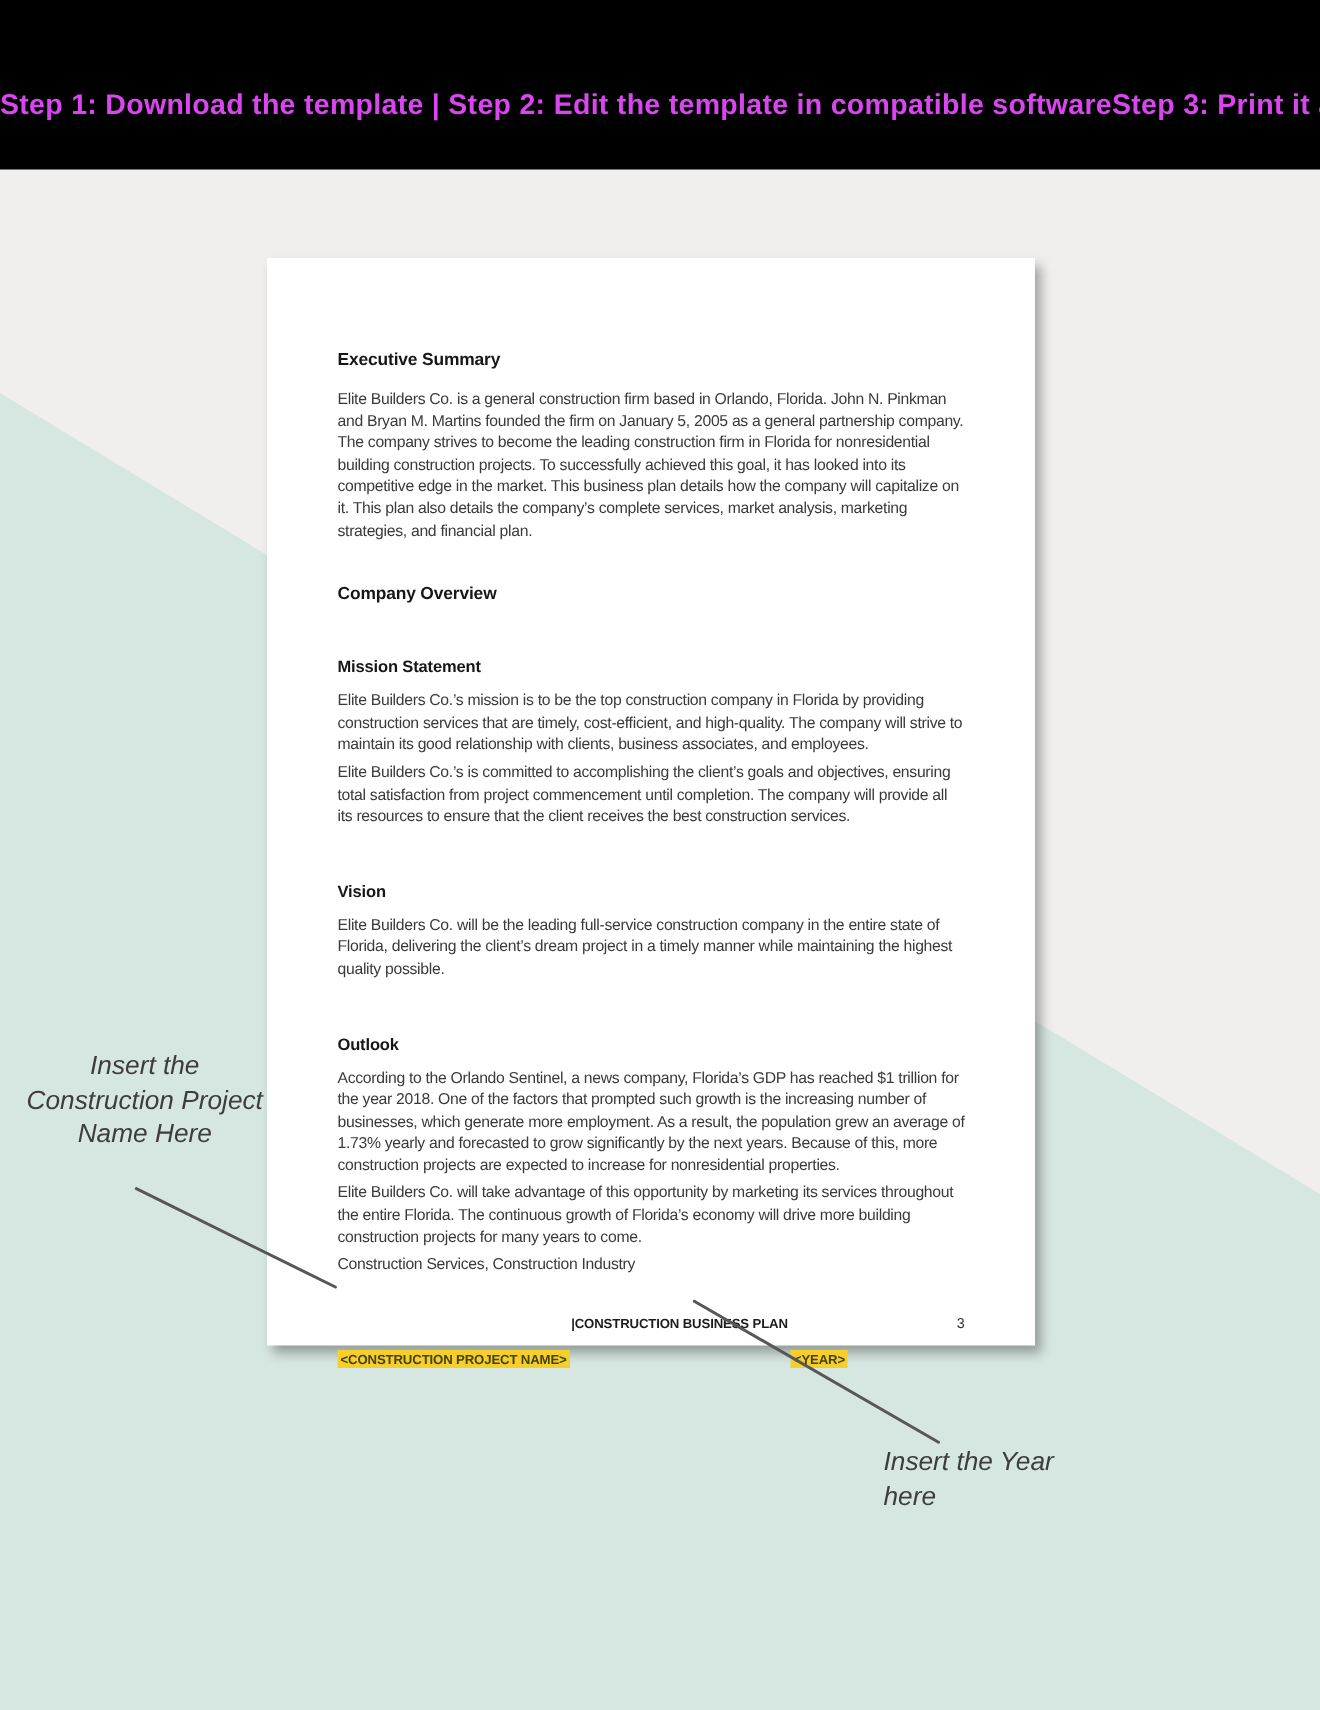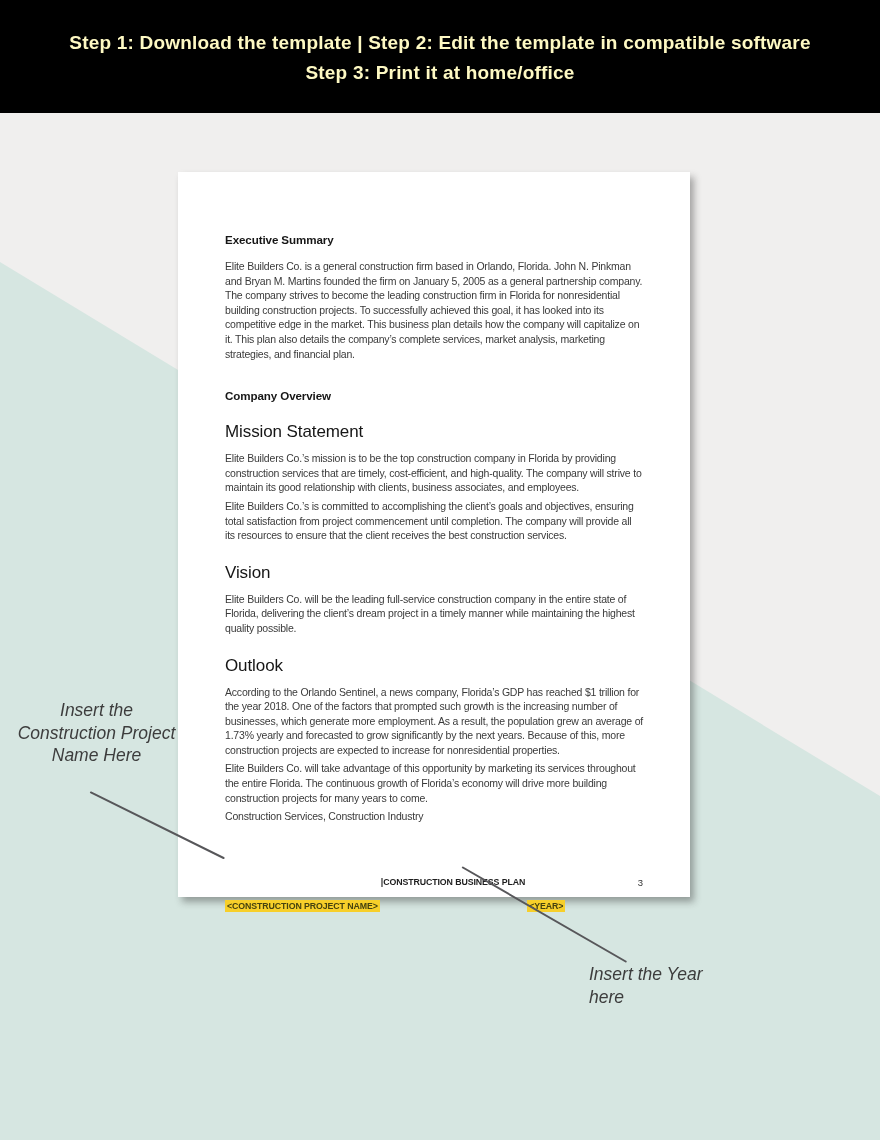--- a/index.html
+++ b/index.html
@@ -4,22 +4,22 @@
 <style>
   html, body { margin: 0; padding: 0; background: #ffffff; }
   .canvas {
     position: relative; width: 880px; height: 1140px; overflow: hidden;
     background: #f0efee;
     font-family: "Liberation Sans", sans-serif;
   }
   
   .banner {
     position: absolute; left: 0; top: 0; width: 880px; height: 113px;
-    background: #000000; color: #fef9c3;
-    display: flex; flex-direction: column; align-items: center;
+    background: #000000; color: #d946ef;
+    display: flex; flex-direction: row; align-items: center;
     padding-top: 28px; box-sizing: border-box;
   }
   .banner-line {
     font-size: 19px; font-weight: bold; line-height: 30px; letter-spacing: 0.2px;
     white-space: nowrap;
   }
   
   .mint-shape {
     position: absolute; left: 0; top: 113px; width: 880px; height: 1027px;
     background: #d6e6e1;
@@ -31,22 +31,22 @@
     background: #ffffff; box-sizing: border-box;
     padding: 61px 47px 0 47px;
     box-shadow: 4px 5px 7px rgba(40,40,40,0.38);
   }
   .doc-body .sec-h1 {
     font-size: 11.6px; font-weight: bold; color: #161616;
     margin: 28px 0 13px 0; letter-spacing: -0.1px;
   }
   .doc-body .sec-h1:first-child { margin-top: 0; }
   .doc-body .sec-h2 {
-    font-size: 17px; font-weight: normal; color: #161616;
-    margin: 20px 0 9px 0; letter-spacing: -0.1px;
+    font-size: 11px; font-weight: bold; color: #161616;
+    margin: 37px 0 9px 0; letter-spacing: -0.1px;
   }
   .doc-body .sec-p {
     font-size: 10.5px; color: #3a3a3a; line-height: 14.6px;
     letter-spacing: -0.2px; margin: 0 0 4px 0; text-align: left;
   }
   .doc-footer {
     position: absolute; left: 47px; right: 47px; top: 680px;
     display: flex; align-items: center;
     font-size: 8.8px; font-weight: bold; color: #1d1d1d; letter-spacing: -0.1px;
     white-space: nowrap;

